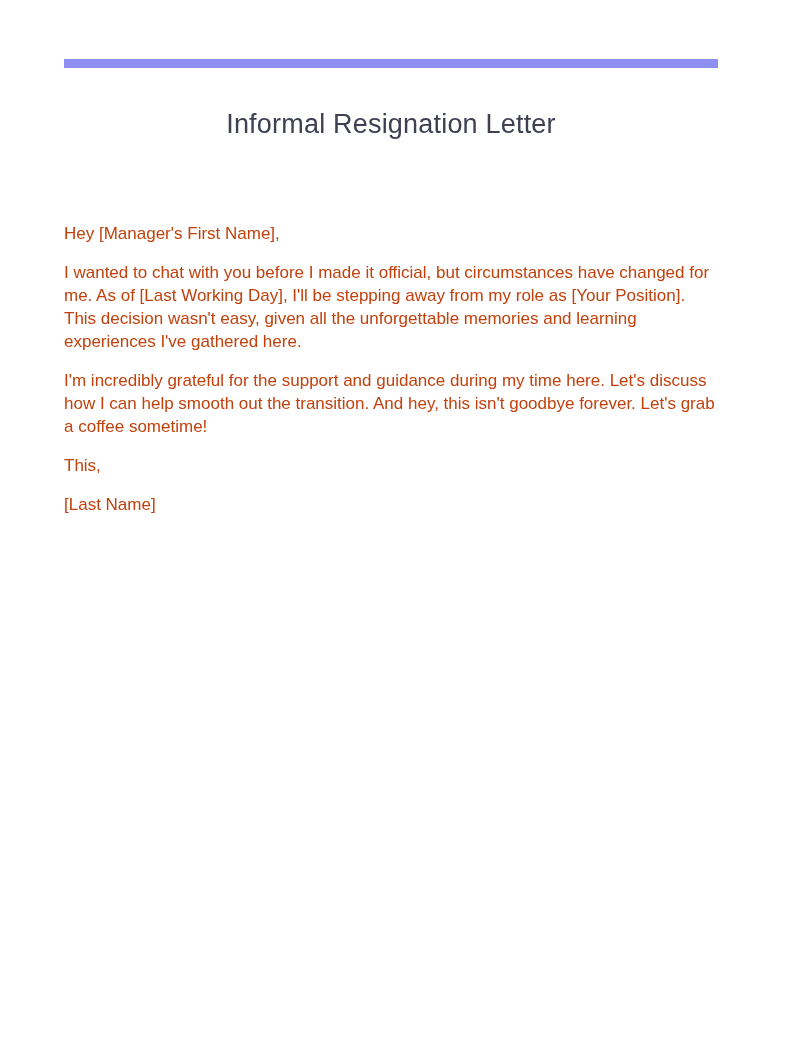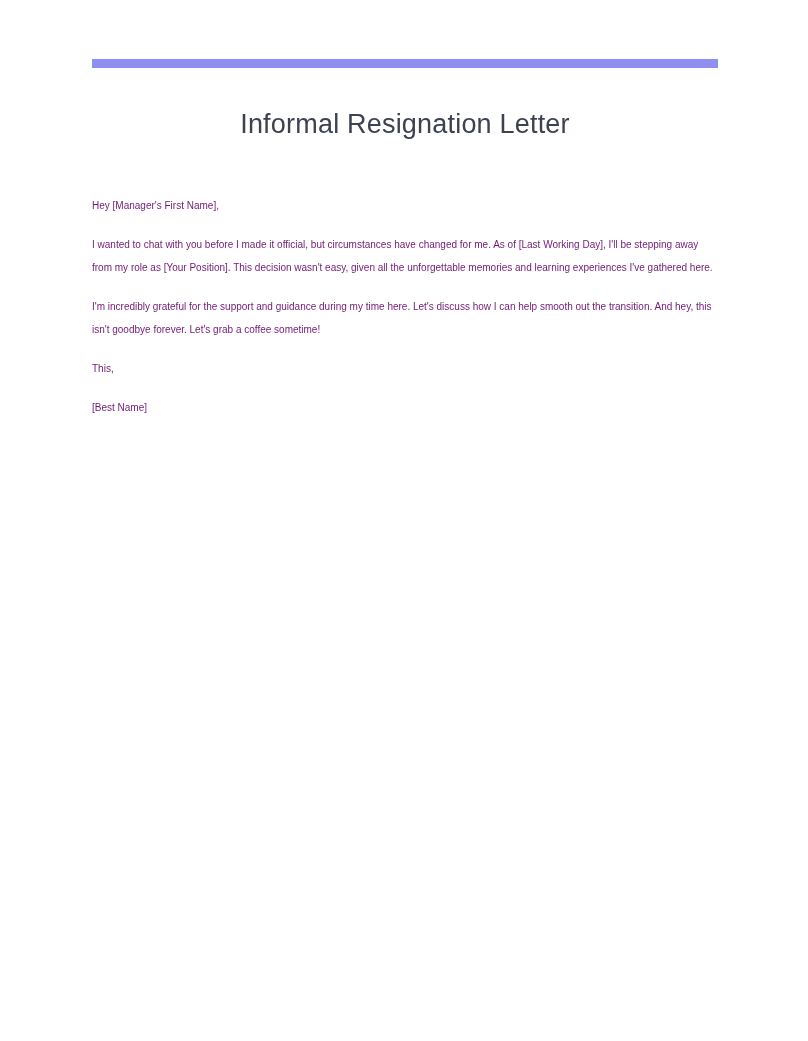--- a/index.html
+++ b/index.html
@@ -8,54 +8,54 @@
     font-family: "Liberation Sans", "DejaVu Sans", sans-serif;
   }
   .page {
     position: relative;
     width: 808px;
     height: 1041px;
     background: #ffffff;
     overflow: hidden;
   }
   .content {
-    padding: 59px 90px 0 92px;
+    padding: 59px 90px 0 64px;
   }
   .accent-bar {
     width: 100%;
     height: 9px;
     background: #8f8ff2;
   }
   .title {
     margin-top: 40px;
     text-align: center;
     font-size: 27px;
     font-weight: 400;
     line-height: 1.2;
     letter-spacing: 0.2px;
     color: #3d4152;
   }
   .letter-body {
-    margin-top: 54px;
-    font-size: 10px;
+    margin-top: 82px;
+    font-size: 17px;
     line-height: 23px;
-    color: #701a75;
+    color: #c2410c;
   }
   .letter-body p {
     margin: 0 0 16px 0;
   }
 </style>
 </head>
 <body>
 
 <div class="page">
   <div class="content">
     <div class="accent-bar" style="background: rgb(143, 143, 242);"></div>
     <h1 class="title">Informal Resignation Letter</h1>
     <div class="letter-body">
       <p>Hey [Manager's First Name],</p>
       <p>I wanted to chat with you before I made it official, but circumstances have changed for me. As of [Last Working Day], I'll be stepping away from my role as [Your Position]. This decision wasn't easy, given all the unforgettable memories and learning experiences I've gathered here.</p>
       <p>I'm incredibly grateful for the support and guidance during my time here. Let's discuss how I can help smooth out the transition. And hey, this isn't goodbye forever. Let's grab a coffee sometime!</p>
       <p>This,</p>
-      <p>[Best Name]</p>
+      <p>[Last Name]</p>
     </div>
   </div>
 </div>
 
 </body></html>

